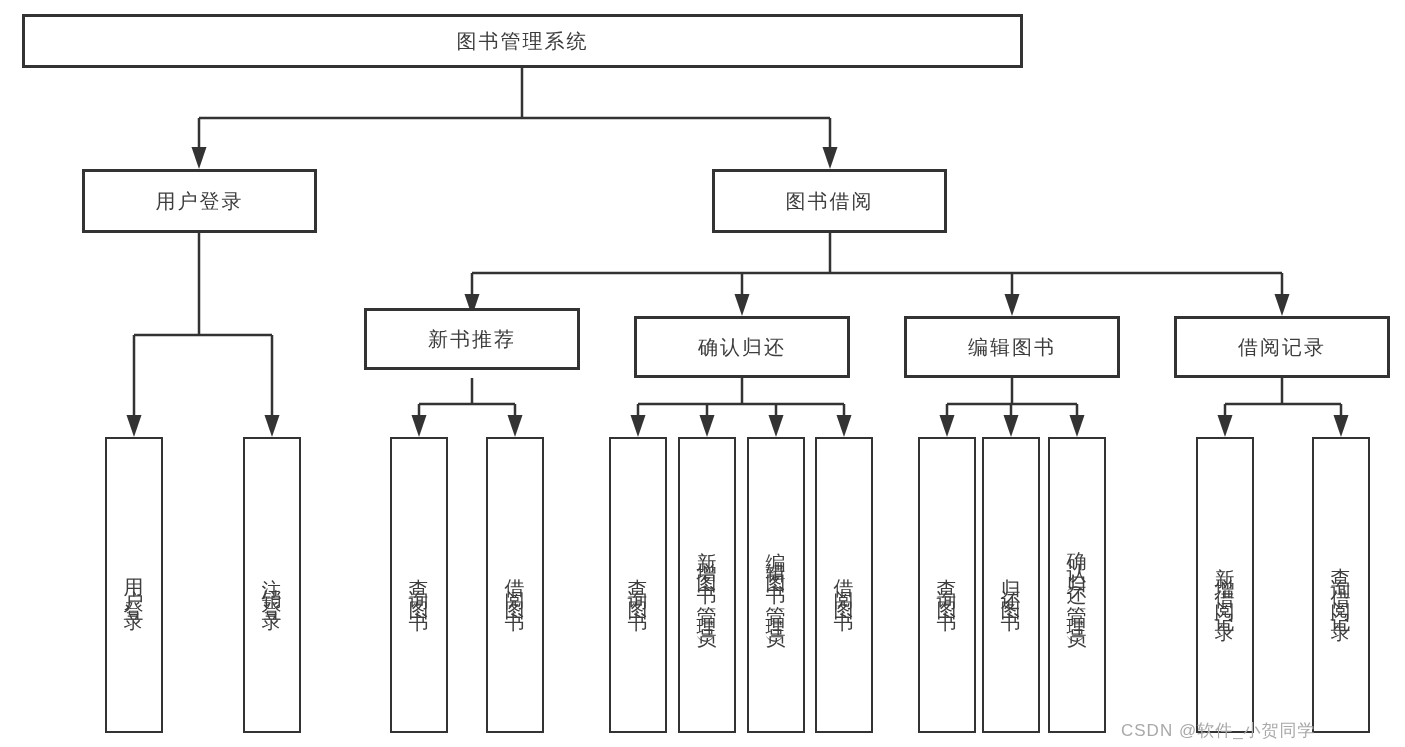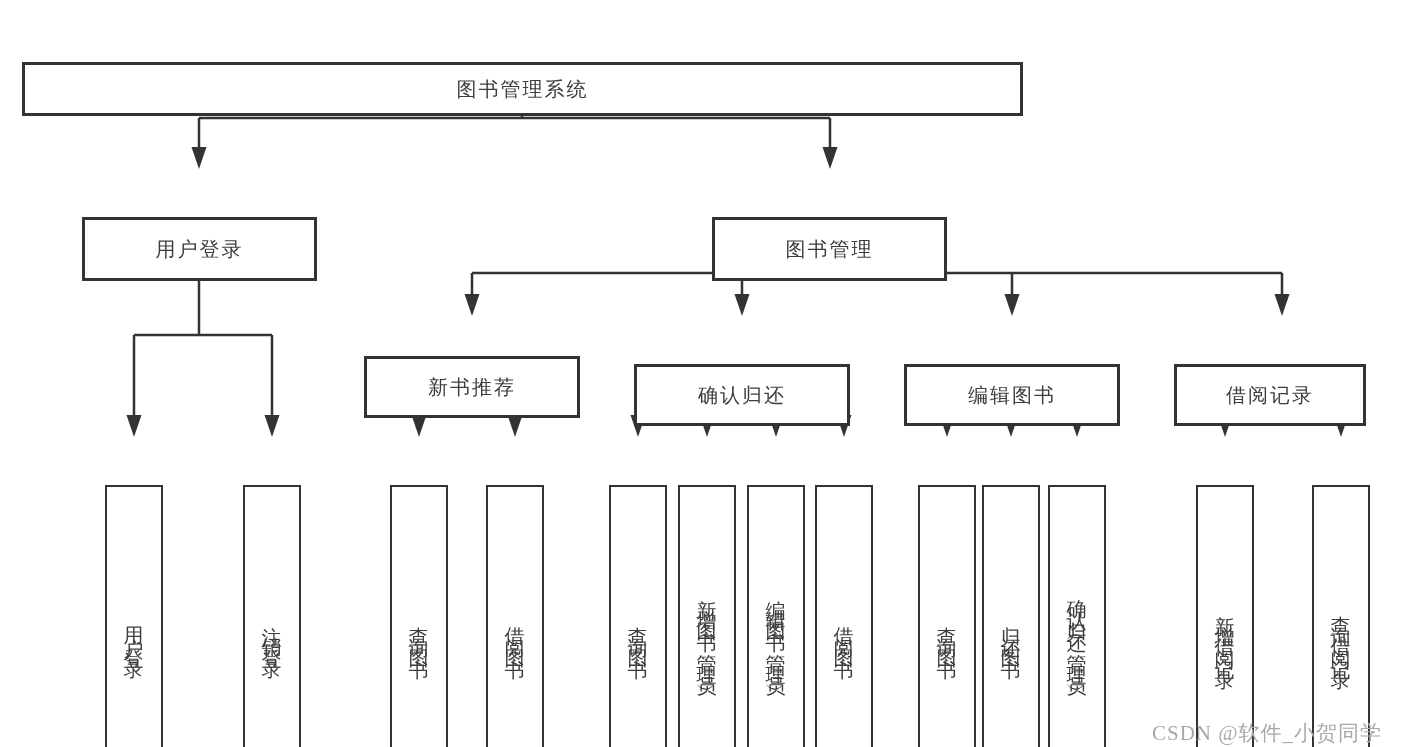--- a/index.html
+++ b/index.html
@@ -4,32 +4,32 @@
 <style>
   html,body{margin:0;padding:0;background:#fff;}
   .canvas{
     position:relative;width:1405px;height:747px;background:#fff;
     font-family:"Liberation Sans","DejaVu Sans",sans-serif;overflow:hidden;
   }
   .connectors{position:absolute;left:0;top:0;width:1405px;height:747px;}
   .box{
     position:absolute;display:flex;align-items:center;justify-content:center;
     background:#fff;border:3px solid #333;box-sizing:border-box;
-    color:#3d3d3d;font-size:20px;letter-spacing:2px;z-index:2;margin-top:48px;
+    color:#3d3d3d;font-size:20px;letter-spacing:2px;z-index:2;
   }
   .leaf{
     width:58px;height:296px;top:437px;border-width:2.5px;letter-spacing:0;
   }
   .vtext{
     writing-mode:vertical-lr;text-orientation:mixed;
     letter-spacing:11px;line-height:1;white-space:nowrap;
   }
   .watermark{
-    position:absolute;left:1152px;top:719px;z-index:5;
-    font-size:21px;color:#a9a9a9;letter-spacing:1px;white-space:nowrap;font-family:Liberation Serif, serif;
+    position:absolute;left:1121px;top:719px;z-index:5;
+    font-size:17px;color:#a9a9a9;letter-spacing:1px;white-space:nowrap;
   }
 </style>
 </head>
 <body>
 
 <div class="canvas">
 
   <svg class="connectors" width="1405" height="747" viewBox="0 0 1405 747" xmlns="http://www.w3.org/2000/svg">
     <defs>
       <polygon id="ah" points="-7.5,-22 7.5,-22 0,0" fill="#333"></polygon>
@@ -64,33 +64,33 @@
   </svg>
 
   <div class="box" style="left:22px;top:14px;width:1001px;height:54px">
     <span>图书管理系统</span>
   </div>
 
   <div class="box" style="left:82px;top:169px;width:235px;height:64px">
     <span>用户登录</span>
   </div>
   <div class="box" style="left:712px;top:169px;width:235px;height:64px">
-    <span>图书管理</span>
+    <span>图书借阅</span>
   </div>
 
   <div class="box" style="left:364px;top:308px;width:216px;height:62px">
     <span>新书推荐</span>
   </div>
   <div class="box" style="left:634px;top:316px;width:216px;height:62px">
     <span>确认归还</span>
   </div>
   <div class="box" style="left:904px;top:316px;width:216px;height:62px">
     <span>编辑图书</span>
   </div>
-  <div class="box" style="left:1174px;top:316px;width:192px;height:62px">
+  <div class="box" style="left:1174px;top:316px;width:216px;height:62px">
     <span>借阅记录</span>
   </div>
 
   <div class="box leaf" style="left:105px">
     <span class="vtext">用户登录</span>
   </div>
   <div class="box leaf" style="left:243px">
     <span class="vtext">注销登录</span>
   </div>
   <div class="box leaf" style="left:390px">

